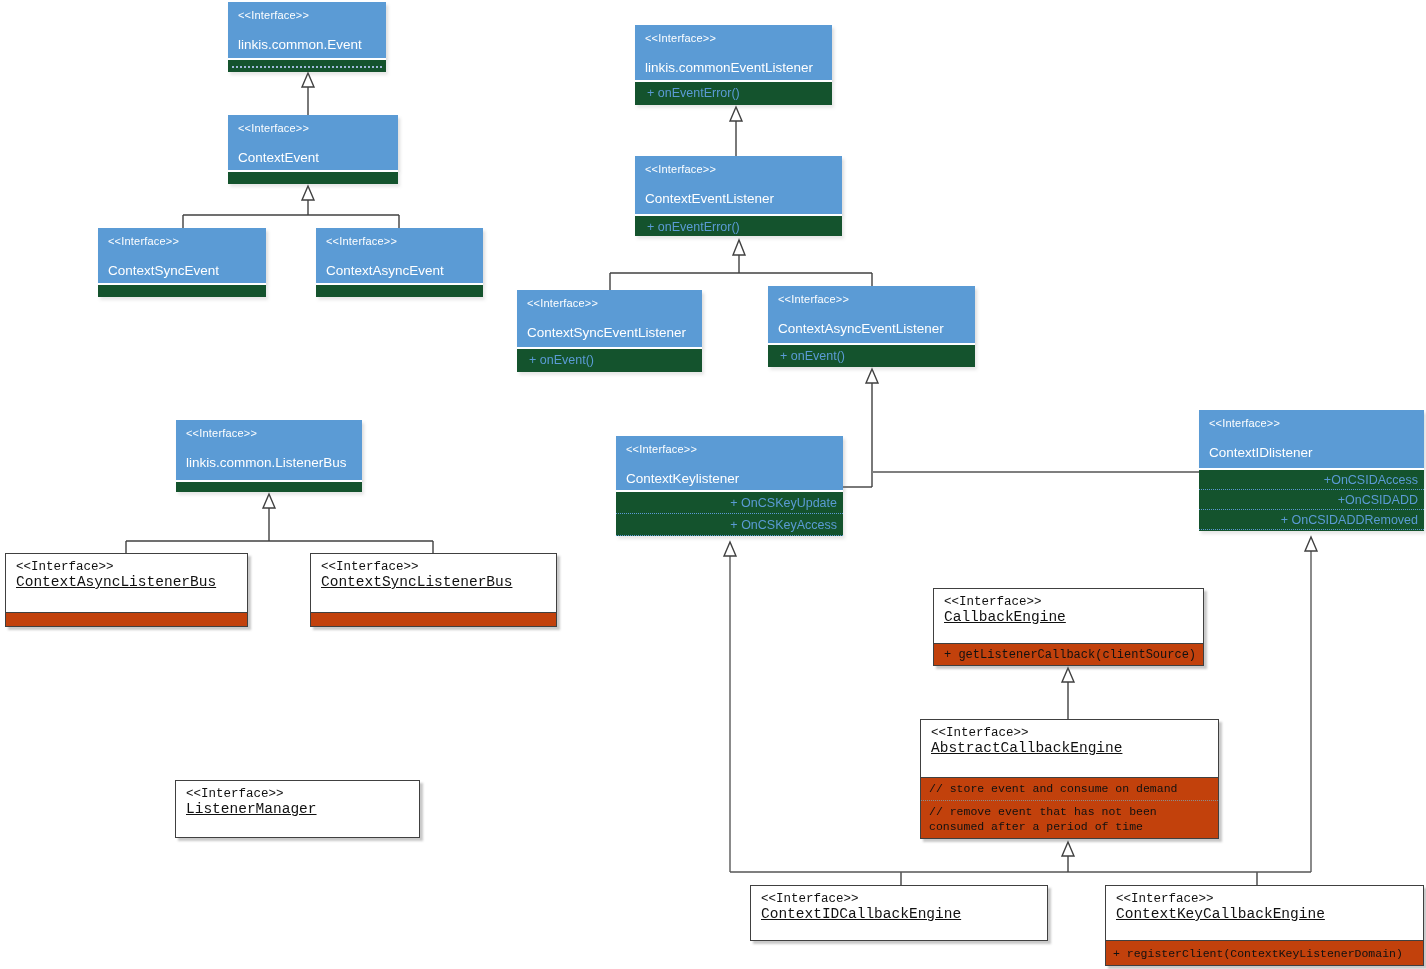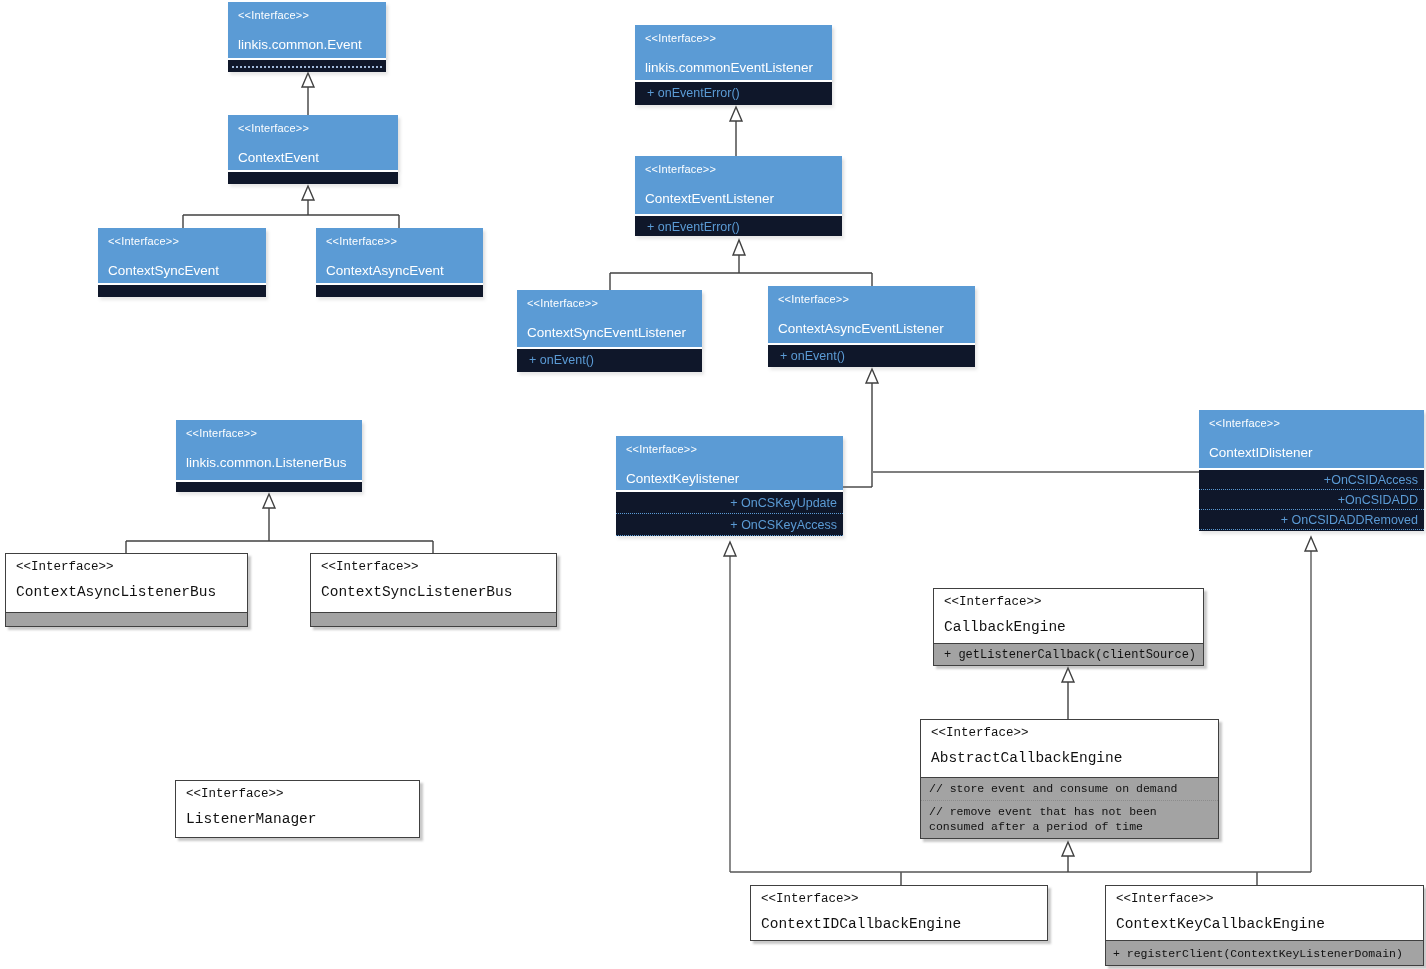--- a/index.html
+++ b/index.html
@@ -6,35 +6,35 @@
   #canvas{position:relative;width:1426px;height:969px;background:#fff;overflow:hidden;
           font-family:"Liberation Sans",sans-serif;}
   #wires{position:absolute;left:0;top:0;width:1426px;height:969px;}
 
   
   .cbox{position:absolute;}
   .bhd{background:#5b9bd5;color:#ffffff;padding:7px 10px 0 10px;box-sizing:border-box;
        box-shadow:2px 3px 3px rgba(120,120,120,.25);}
   .stereo{font-size:11px;letter-spacing:.2px;}
   .cname{font-size:13.5px;margin-top:16px;}
-  .bstrip{background:#0f172a;border-top:2px solid #ffffff;box-sizing:border-box;position:relative;
+  .bstrip{background:#14532d;border-top:2px solid #ffffff;box-sizing:border-box;position:relative;
           box-shadow:2px 3px 3px rgba(120,120,120,.18);}
   .dotmid::after{content:"";position:absolute;left:4px;right:4px;top:50%;
           border-top:2px dotted #9fb8d8;}
   .bmeth{font-size:12.5px;color:#5b9bd5;padding:4px 6px 3px 12px;white-space:nowrap;}
   .bmeth.dot{border-bottom:1.5px dotted #5b9bd5;text-align:right;}
 
   
   .wbox{position:absolute;background:#ffffff;border:1.4px solid #404040;box-sizing:border-box;
         box-shadow:3px 3px 2px rgba(100,100,100,.35);
         font-family:"Liberation Mono","DejaVu Sans Mono",monospace;color:#111;}
   .whd{padding:6px 10px 0 10px;box-sizing:border-box;}
   .wstereo{font-size:12.5px;}
-  .wname{font-size:14.5px;margin-top:10px;}
-  .wbody{background:#a3a3a3;border-top:1.4px solid #404040;}
+  .wname{font-size:14.5px;text-decoration:underline;}
+  .wbody{background:#c2410c;border-top:1.4px solid #404040;}
   .wmeth{font-size:12px;padding:4px 4px 3px 10px;white-space:nowrap;box-sizing:border-box;}
   .wmeth.dot{border-bottom:1.5px dotted #8c8c8c;}
   .wmeth.small{font-size:11.5px;padding-left:7px;}
   .wcomment{font-size:11.5px;padding:3px 4px 3px 8px;white-space:normal;line-height:1.35;}
   .wcomment.dot{border-bottom:1.5px dotted #8c8c8c;}
 </style>
 </head>
 <body>
 
 <div id="canvas">

